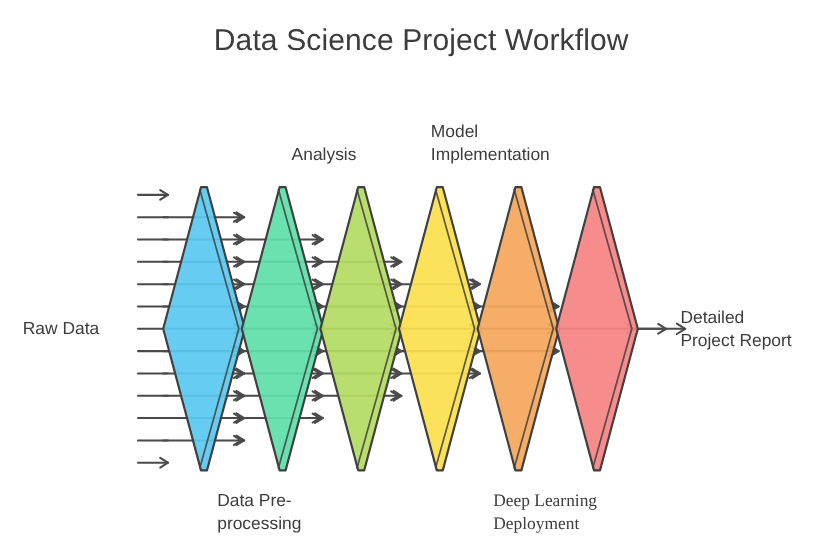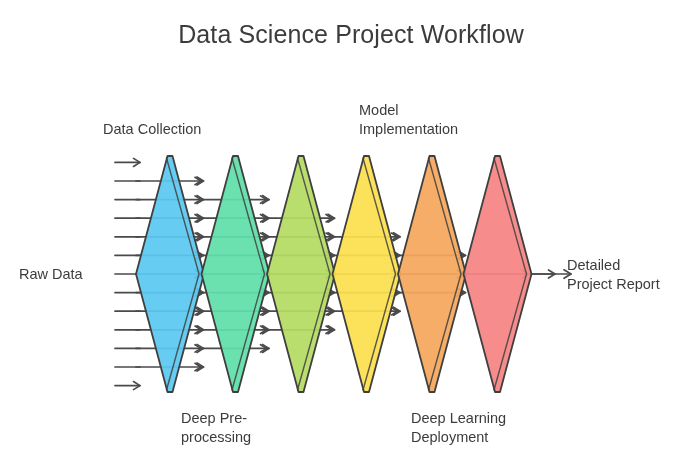--- a/index.html
+++ b/index.html
@@ -275,31 +275,31 @@
         L 489 392
         L 484 392
         L 452.5 274 Z" fill="#F58383" fill-opacity="0.93" stroke="#3f3f3f" stroke-width="1.8" stroke-linejoin="round"></path>
           <path d="M 483 158
         L 515.5 274
         L 483 390" fill="none" stroke="#3f3f3f" stroke-width="1.4" stroke-linejoin="round" stroke-linecap="round" opacity="0.85"></path>
         </g>
       </g>
   </svg>
 
-  <div class="lbl" style="left:92px; top:120px; width:140px;">Data Collection</div>
-
+
+  <div class="lbl" style="left:232px; top:120px; width:108px;">Analysis</div>
 
   <div class="lbl" style="left:348px; top:101px; width:144px;">Model
 Implementation</div>
 
-  <div class="lbl" style="left:170px; top:409px; width:128px;">Deep Pre-
+  <div class="lbl" style="left:170px; top:409px; width:128px;">Data Pre-
 processing</div>
 
 
-  <div class="lbl" style="left:400px; top:409px; width:140px;">Deep Learning
+  <div class="lbl" style="left:400px; top:409px; width:140px;font-family:Liberation Serif, serif;">Deep Learning
 Deployment</div>
 
   <div class="lbl" style="left:8px; top:265px; width:96px;">Raw Data</div>
 
   <div class="lbl" style="left:556px; top:256px; width:124px;">Detailed
 Project Report</div>
 
 </div>
 
 </body></html>

